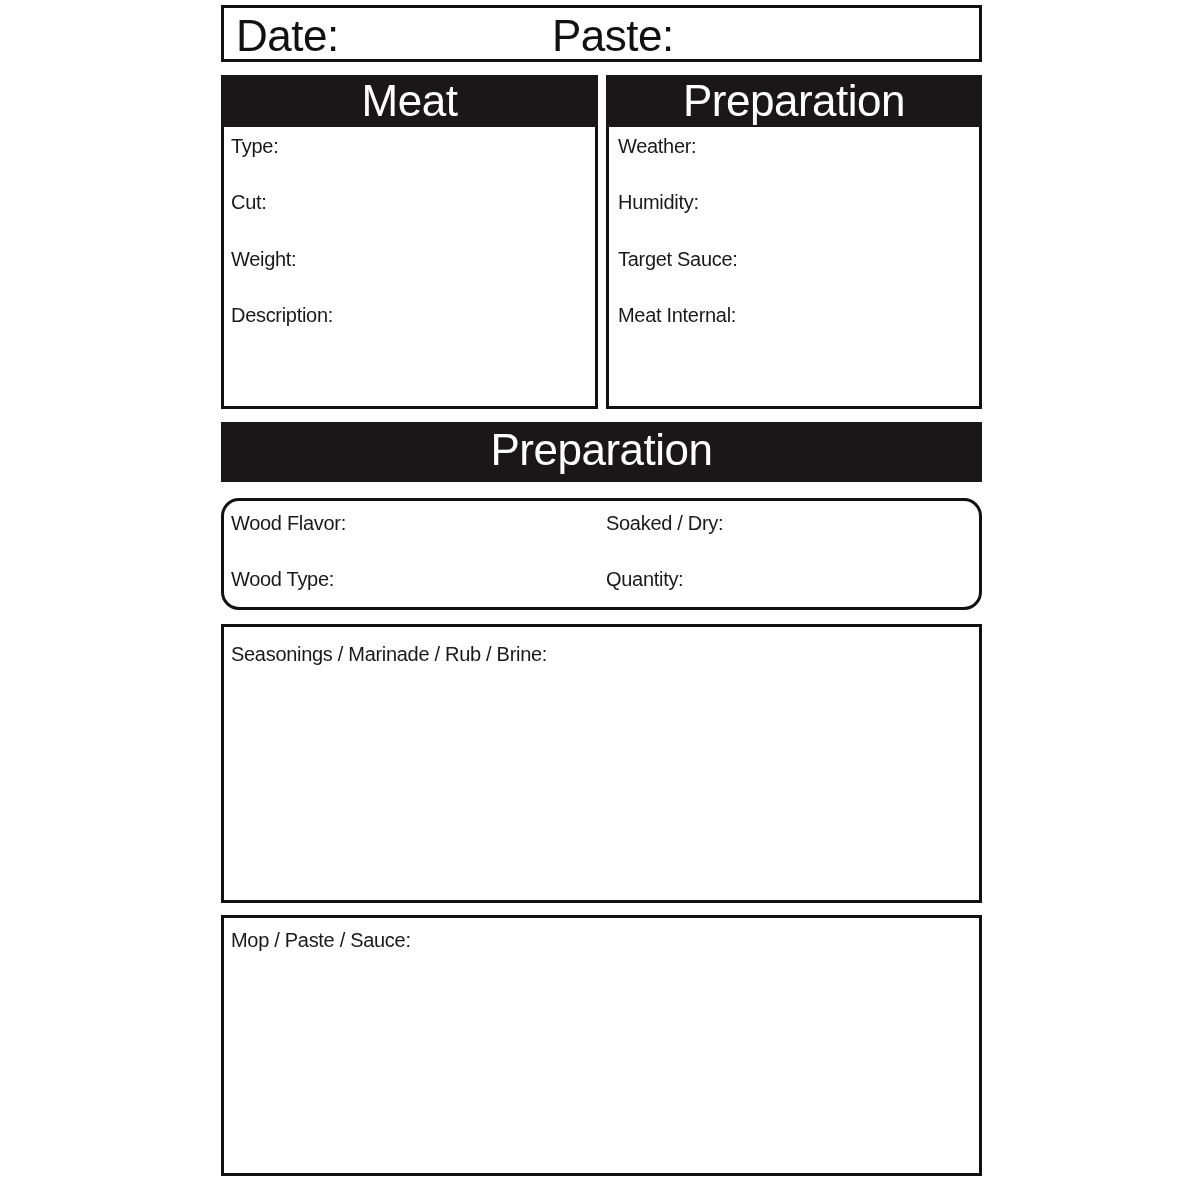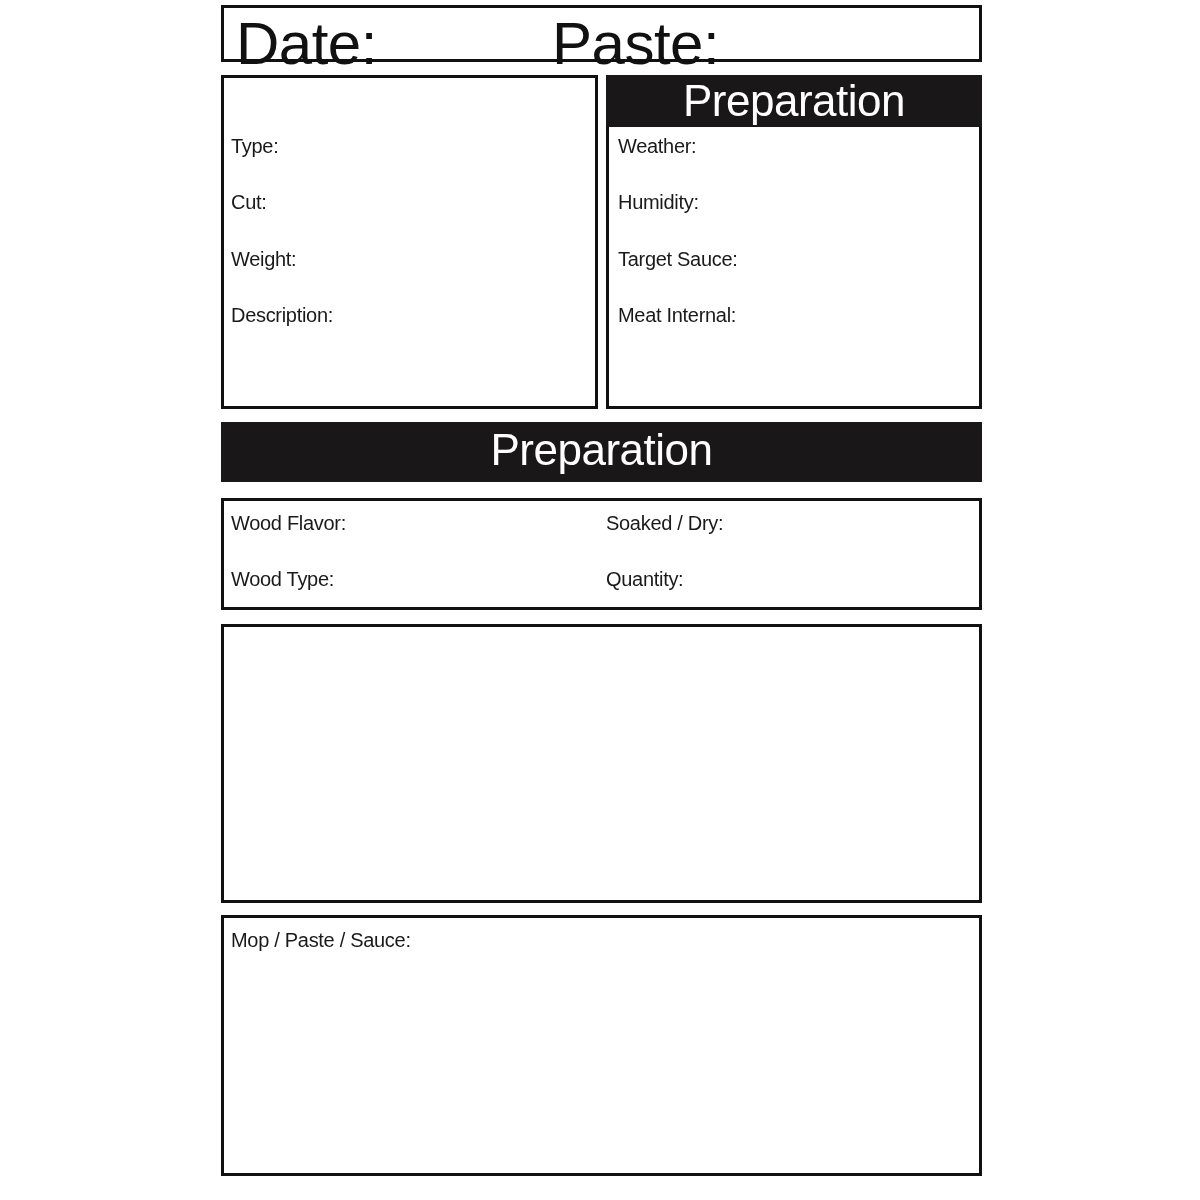--- a/index.html
+++ b/index.html
@@ -33,41 +33,44 @@
       position: absolute;
       box-sizing: border-box;
       background: #1a1718;
       color: #ffffff;
       text-align: center;
       font-size: 44px;
       letter-spacing: -0.5px;
     }
     .big-label {
       position: absolute;
-      font-size: 60px;
+      font-size: 44px;
       line-height: 1;
       color: #111111;
       letter-spacing: -0.5px;
       white-space: nowrap;
     }
     .field-area {
       position: absolute;
     }
   </style>
 </head>
 <body>
 
 <div class="box" style="left:221px; top:5px; width:761px; height:57px;">
   <span class="big-label" style="left:12px; top:6px;">Date:</span>
   <div class="field-area" style="left:120px; top:3px; width:200px; height:46px;"></div>
   <span class="big-label" style="left:328px; top:6px;">Paste:</span>
   <div class="field-area" style="left:480px; top:3px; width:270px; height:46px;"></div>
 </div>
 
 <div class="box" style="left:221px; top:75px; width:377px; height:334px;">
+  <div class="header-bar" style="left:-3px; top:-3px; width:377px; height:52px; line-height:52px;">
+    <span>Meat</span>
+  </div>
   <span class="label" style="left:7px; top:58px;">Type:</span>
   <div class="field-area" style="left:80px; top:52px; width:280px; height:40px;"></div>
   <span class="label" style="left:7px; top:114px;">Cut:</span>
   <div class="field-area" style="left:70px; top:108px; width:290px; height:40px;"></div>
   <span class="label" style="left:7px; top:171px;">Weight:</span>
   <div class="field-area" style="left:100px; top:165px; width:260px; height:40px;"></div>
   <span class="label" style="left:7px; top:227px;">Description:</span>
   <div class="field-area" style="left:150px; top:221px; width:210px; height:100px;"></div>
 </div>
 
@@ -82,31 +85,32 @@
   <span class="label" style="left:9px; top:171px;">Target Sauce:</span>
   <div class="field-area" style="left:185px; top:165px; width:175px; height:40px;"></div>
   <span class="label" style="left:9px; top:227px;">Meat Internal:</span>
   <div class="field-area" style="left:170px; top:221px; width:190px; height:100px;"></div>
 </div>
 
 <div class="header-bar" style="left:221px; top:422px; width:761px; height:60px; line-height:56px;">
   <span>Preparation</span>
 </div>
 
-<div class="box" style="left:221px; top:498px; width:761px; height:112px;">
+<div class="box" style="left:221px; top:498px; width:761px; height:112px;border-radius:18px;">
   <span class="label" style="left:7px; top:12px;">Wood Flavor:</span>
   <div class="field-area" style="left:160px; top:6px; width:210px; height:40px;"></div>
   <span class="label" style="left:382px; top:12px;">Soaked / Dry:</span>
   <div class="field-area" style="left:540px; top:6px; width:210px; height:40px;"></div>
   <span class="label" style="left:7px; top:68px;">Wood Type:</span>
   <div class="field-area" style="left:145px; top:62px; width:225px; height:40px;"></div>
   <span class="label" style="left:382px; top:68px;">Quantity:</span>
   <div class="field-area" style="left:490px; top:62px; width:260px; height:40px;"></div>
 </div>
 
 <div class="box" style="left:221px; top:624px; width:761px; height:279px;">
+  <span class="label" style="left:7px; top:17px;">Seasonings / Marinade / Rub / Brine:</span>
   <div class="field-area" style="left:5px; top:50px; width:745px; height:218px;"></div>
 </div>
 
 <div class="box" style="left:221px; top:915px; width:761px; height:261px;">
   <span class="label" style="left:7px; top:12px;">Mop / Paste / Sauce:</span>
   <div class="field-area" style="left:5px; top:45px; width:745px; height:225px;"></div>
 </div>
 
 </body></html>

